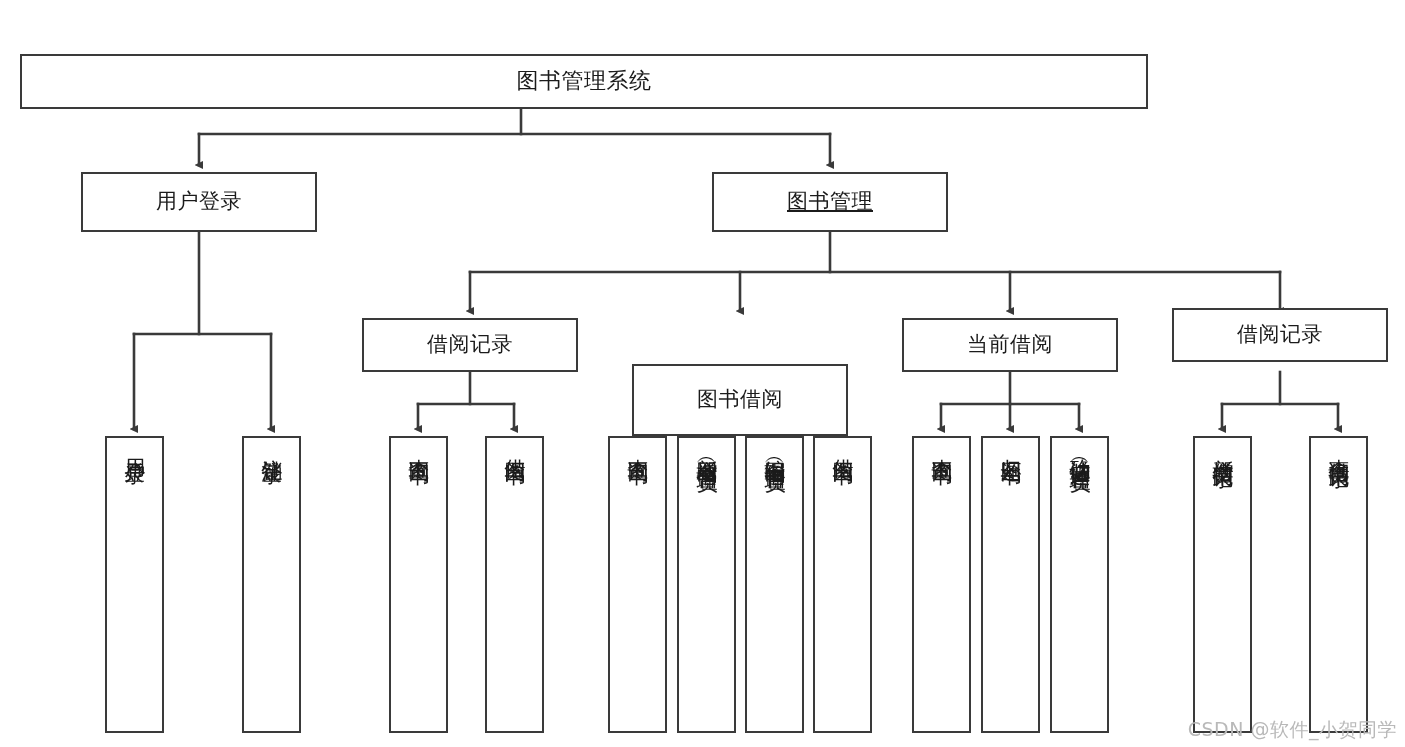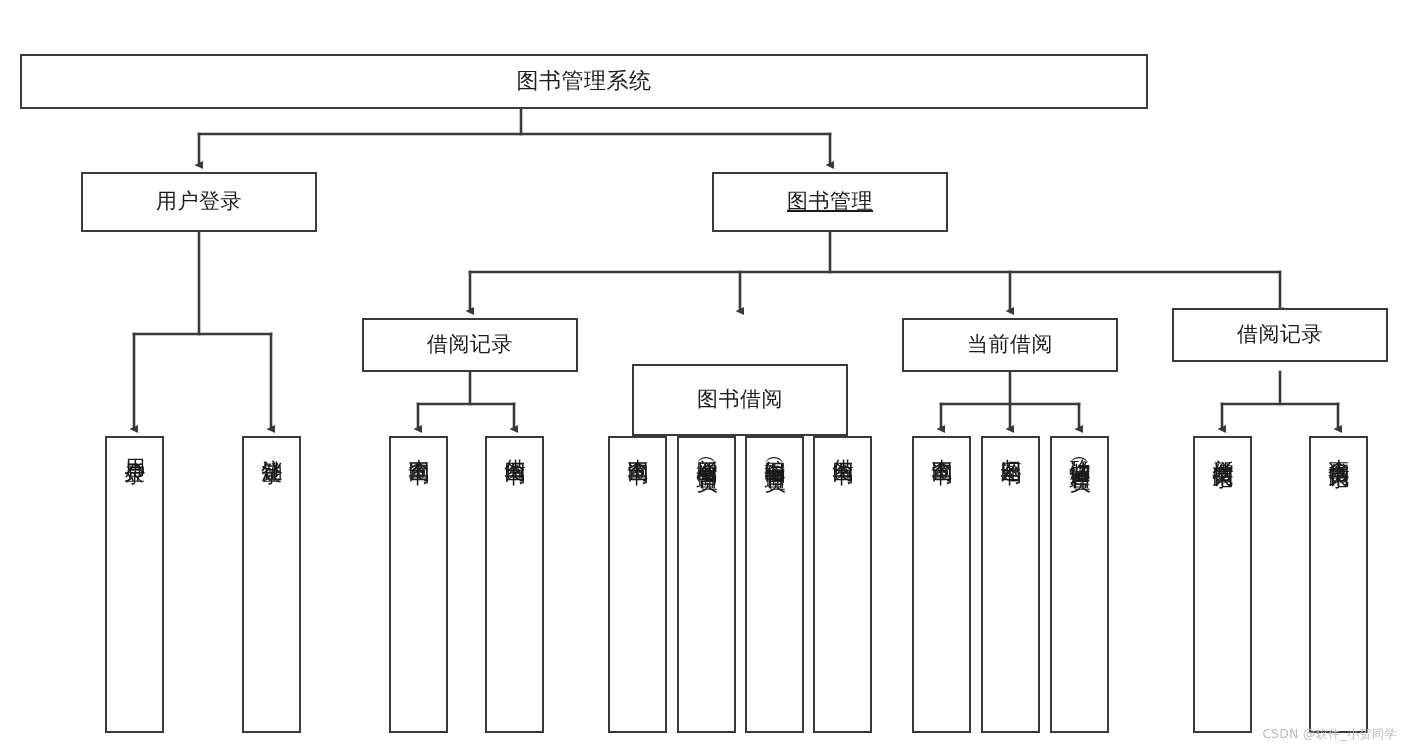--- a/index.html
+++ b/index.html
@@ -61,21 +61,21 @@
     text-orientation: upright;
     font-size: 21px;
     line-height: 1.0;
     letter-spacing: 2px;
     white-space: nowrap;
   }
   #watermark {
     position: absolute;
     right: 8px;
     bottom: 4px;
-    font-size: 12px;
+    font-size: 19px;
     color: #b9b9b9;
     z-index: 5;
     white-space: nowrap;
     letter-spacing: 0.5px;
   }
 </style>
 </head>
 <body>
 
 <div id="diagram-root">

